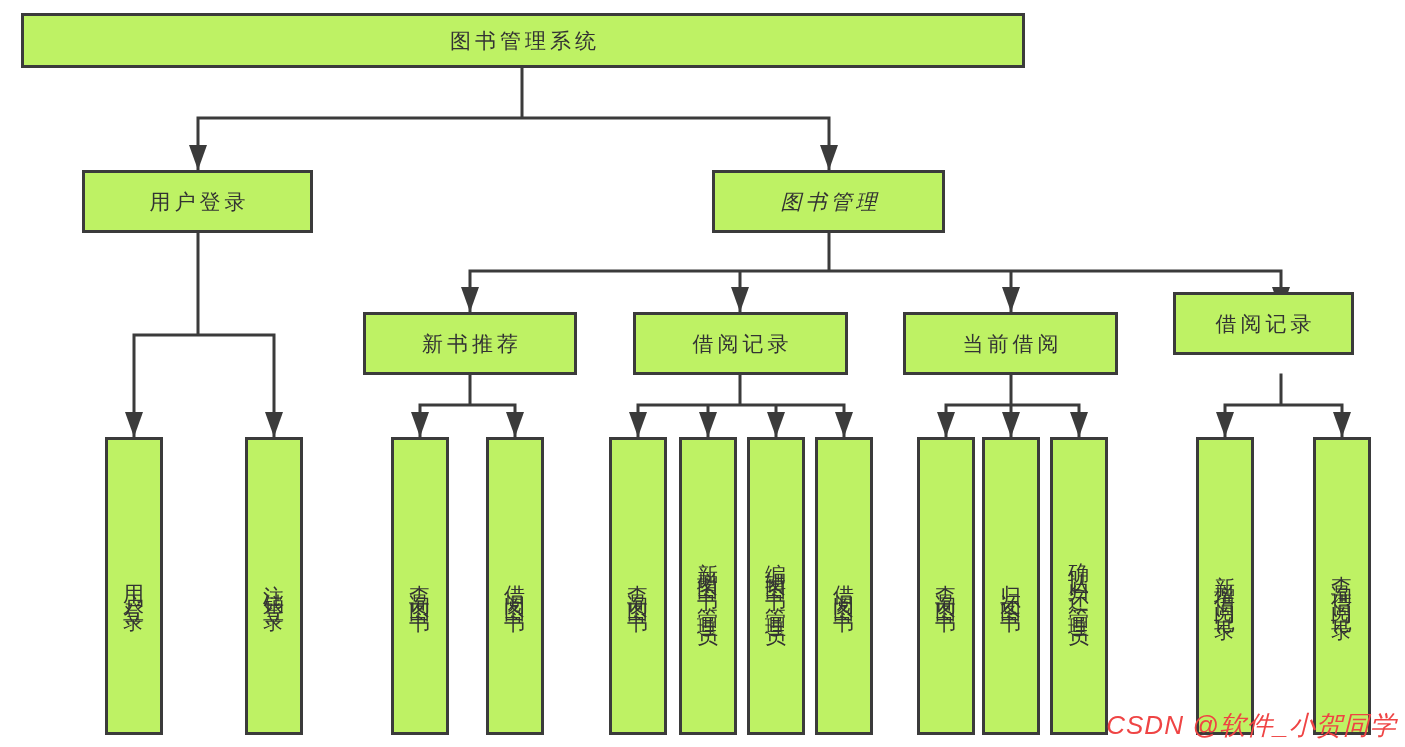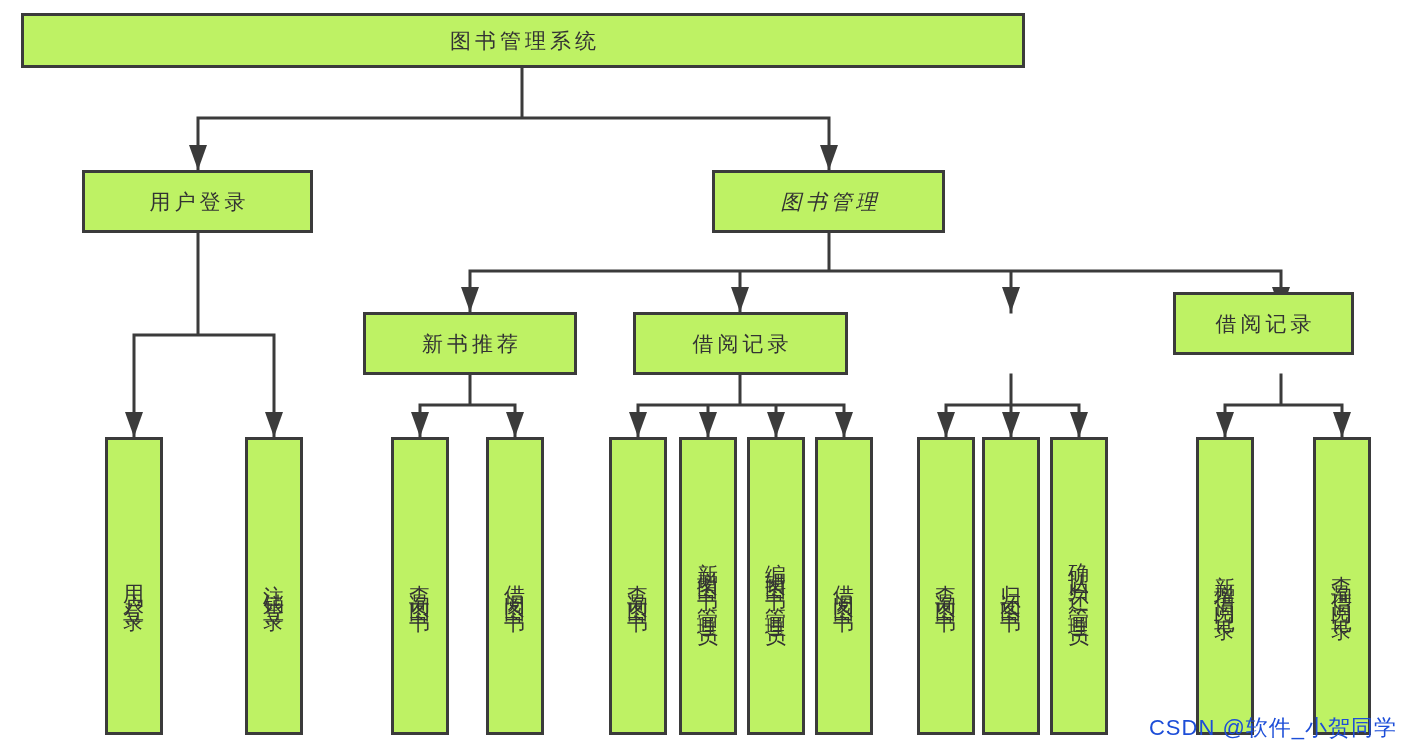--- a/index.html
+++ b/index.html
@@ -42,25 +42,26 @@
     writing-mode: vertical-rl;
     text-orientation: mixed;
     letter-spacing: 9px;
     text-indent: 0;
     line-height: 1;
   }
   .watermark {
     position: absolute;
     right: 8px;
     bottom: 4px;
-    font-size: 22px;
+    font-size: 26px;
     letter-spacing: 1px;
-    color: #1d4ed8;
+    color: #ef4444;
     z-index: 3;
     white-space: nowrap;
+    font-style: italic;
   }
 </style>
 </head>
 <body>
 
 <div class="stage">
 
   <svg class="connectors" width="1405" height="747" viewBox="0 0 1405 747">
     <g stroke="#3b3b3b" stroke-width="3" fill="none" stroke-linecap="square">
       <path d="M522 68 V118 M198 118 H829 M198 118 V170 M829 118 V170"></path>
@@ -104,20 +105,23 @@
   <div class="node h" style="left:712px; top:170px; width:233px; height:63px;font-style:italic;">
     <span class="lbl">图书管理</span>
   </div>
 
   <div class="node h" style="left:363px; top:312px; width:214px; height:63px;">
     <span class="lbl">新书推荐</span>
   </div>
   <div class="node h" style="left:633px; top:312px; width:215px; height:63px;">
     <span class="lbl">借阅记录</span>
   </div>
+  <div class="node h" style="left:903px; top:312px; width:215px; height:63px;">
+    <span class="lbl">当前借阅</span>
+  </div>
   <div class="node h" style="left:1173px; top:292px; width:181px; height:63px;">
     <span class="lbl">借阅记录</span>
   </div>
 
   <div class="node v" style="left:105px; top:437px; width:58px; height:298px;">
     <span class="lbl">用户登录</span>
   </div>
   <div class="node v" style="left:245px; top:437px; width:58px; height:298px;">
     <span class="lbl">注销登录</span>
   </div>

